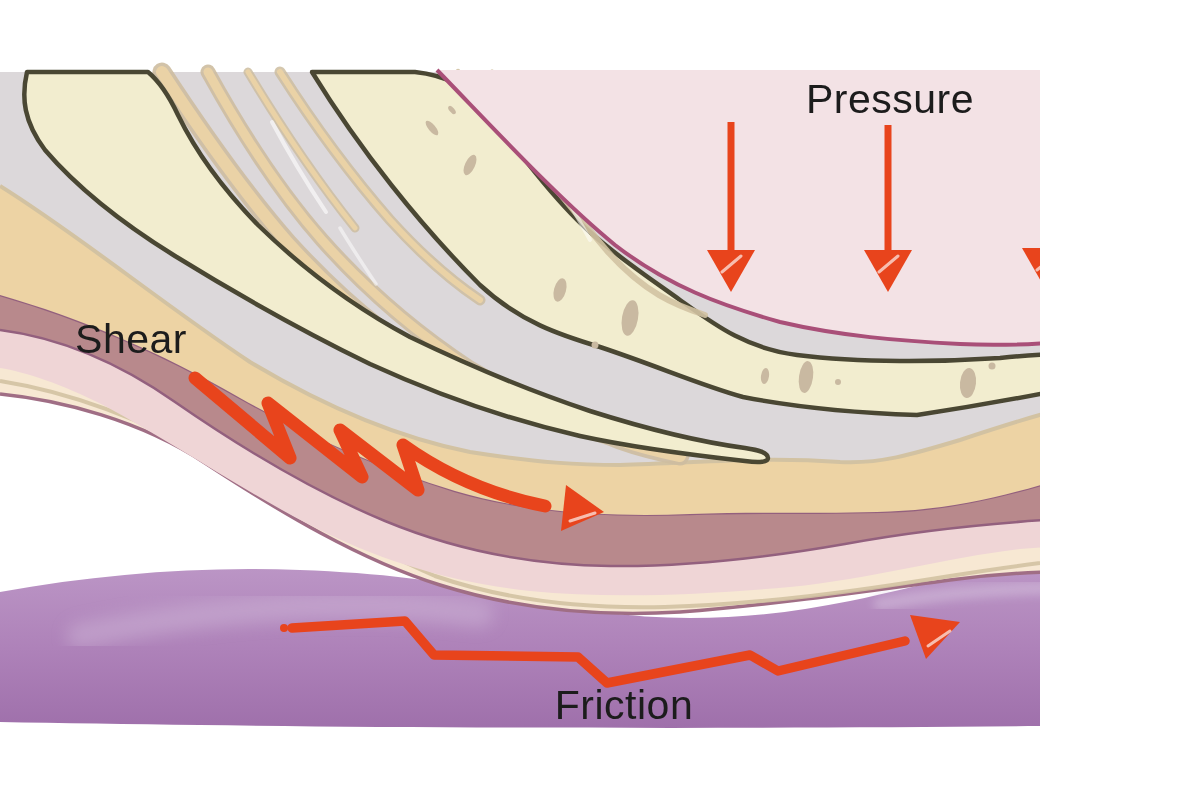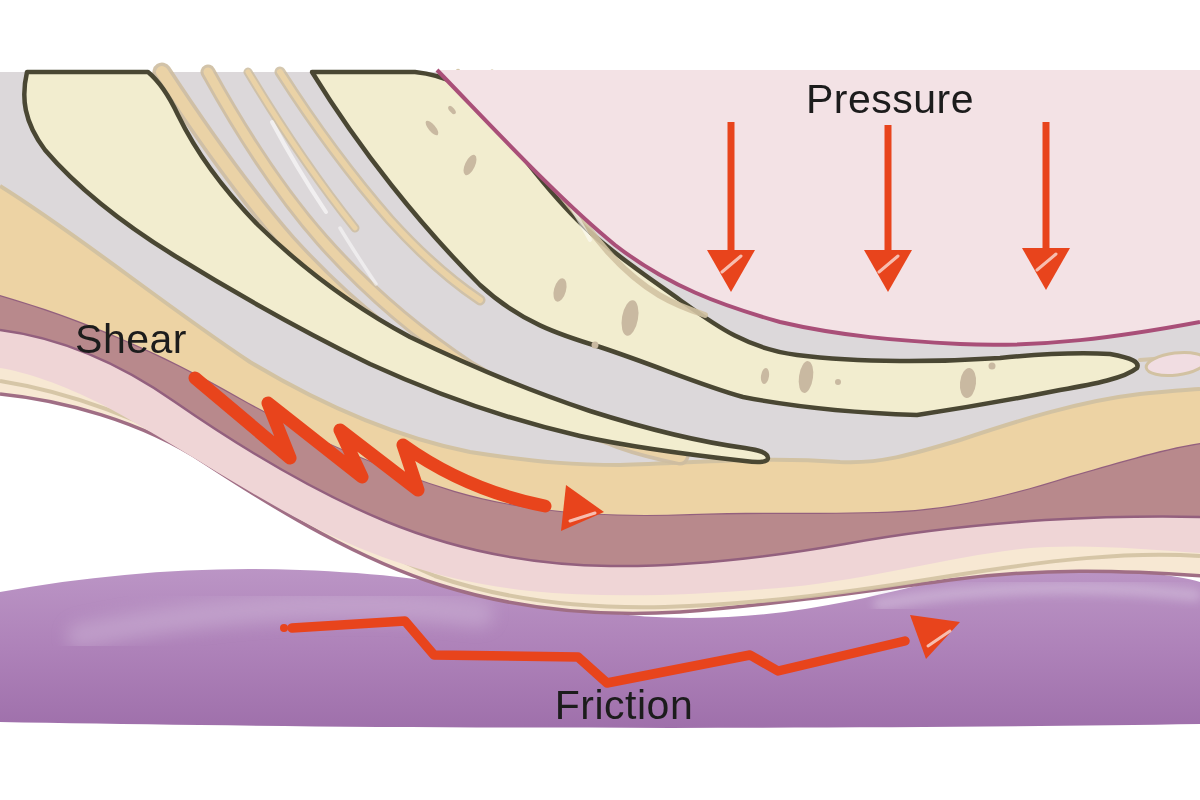--- a/index.html
+++ b/index.html
@@ -1,16 +1,16 @@
 <!DOCTYPE html>
 <html><head>
 <meta charset="utf-8">
 <style>
   html,body{margin:0;padding:0;background:#fff;}
-  #stage{position:relative;width:1200px;height:800px;overflow:hidden;background:#eab308;}
+  #stage{position:relative;width:1040px;height:800px;overflow:hidden;background:#eab308;}
   svg{display:block;}
   text.diagram-label{
     font-family:"Liberation Sans", sans-serif;
     font-size:41px;
     letter-spacing:0.5px;
   }
 </style>
 </head>
 <body>
 

